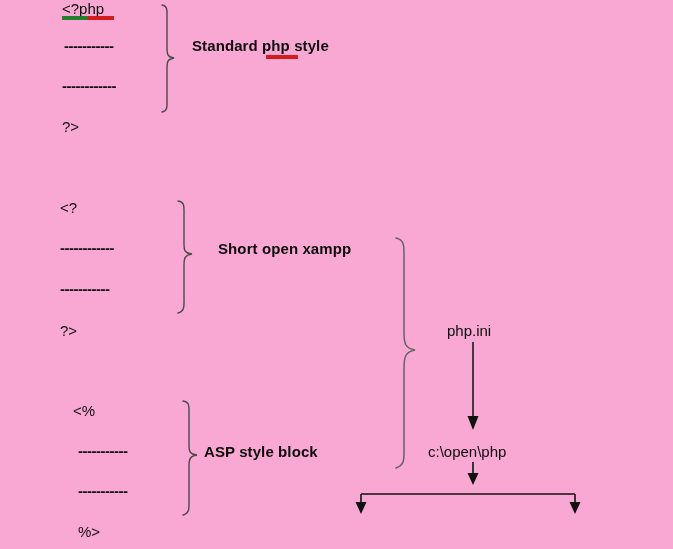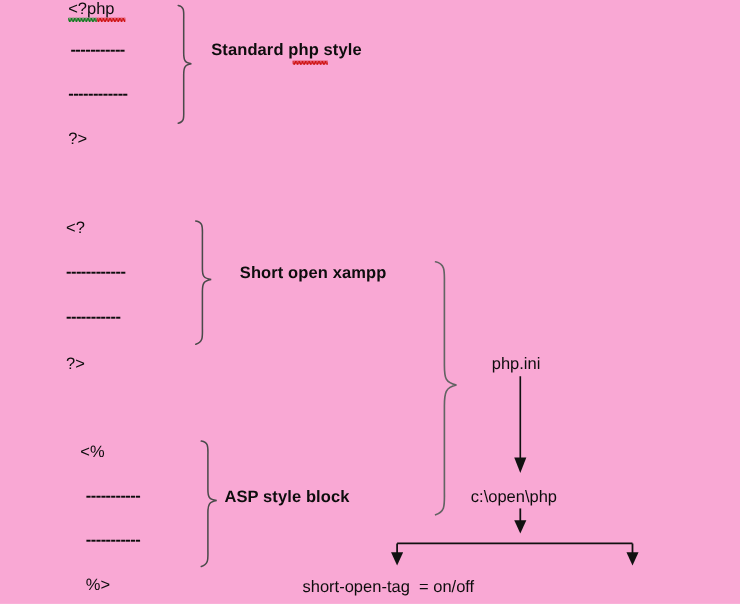--- a/index.html
+++ b/index.html
@@ -142,16 +142,15 @@
   </svg>
 
   <svg class="arrowsvg" style="left:352px; top:488px;" width="232" height="32" viewBox="0 0 232 32">
     <path d="M9 6 L223 6" stroke="#111111" stroke-width="1.6" fill="none"></path>
     <line x1="9" y1="6" x2="9" y2="16" stroke="#111111" stroke-width="1.6"></line>
     <polygon points="9,26 3.5,14 14.5,14" fill="#111111"></polygon>
     <line x1="223" y1="6" x2="223" y2="16" stroke="#111111" stroke-width="1.6"></line>
     <polygon points="223,26 217.5,14 228.5,14" fill="#111111"></polygon>
   </svg>
 
-  <div class="txt bottom-label" style="left:275px; top:526px;">short-open-tag  = on/off</div>
 
 
 </div>
 
 </body></html>

